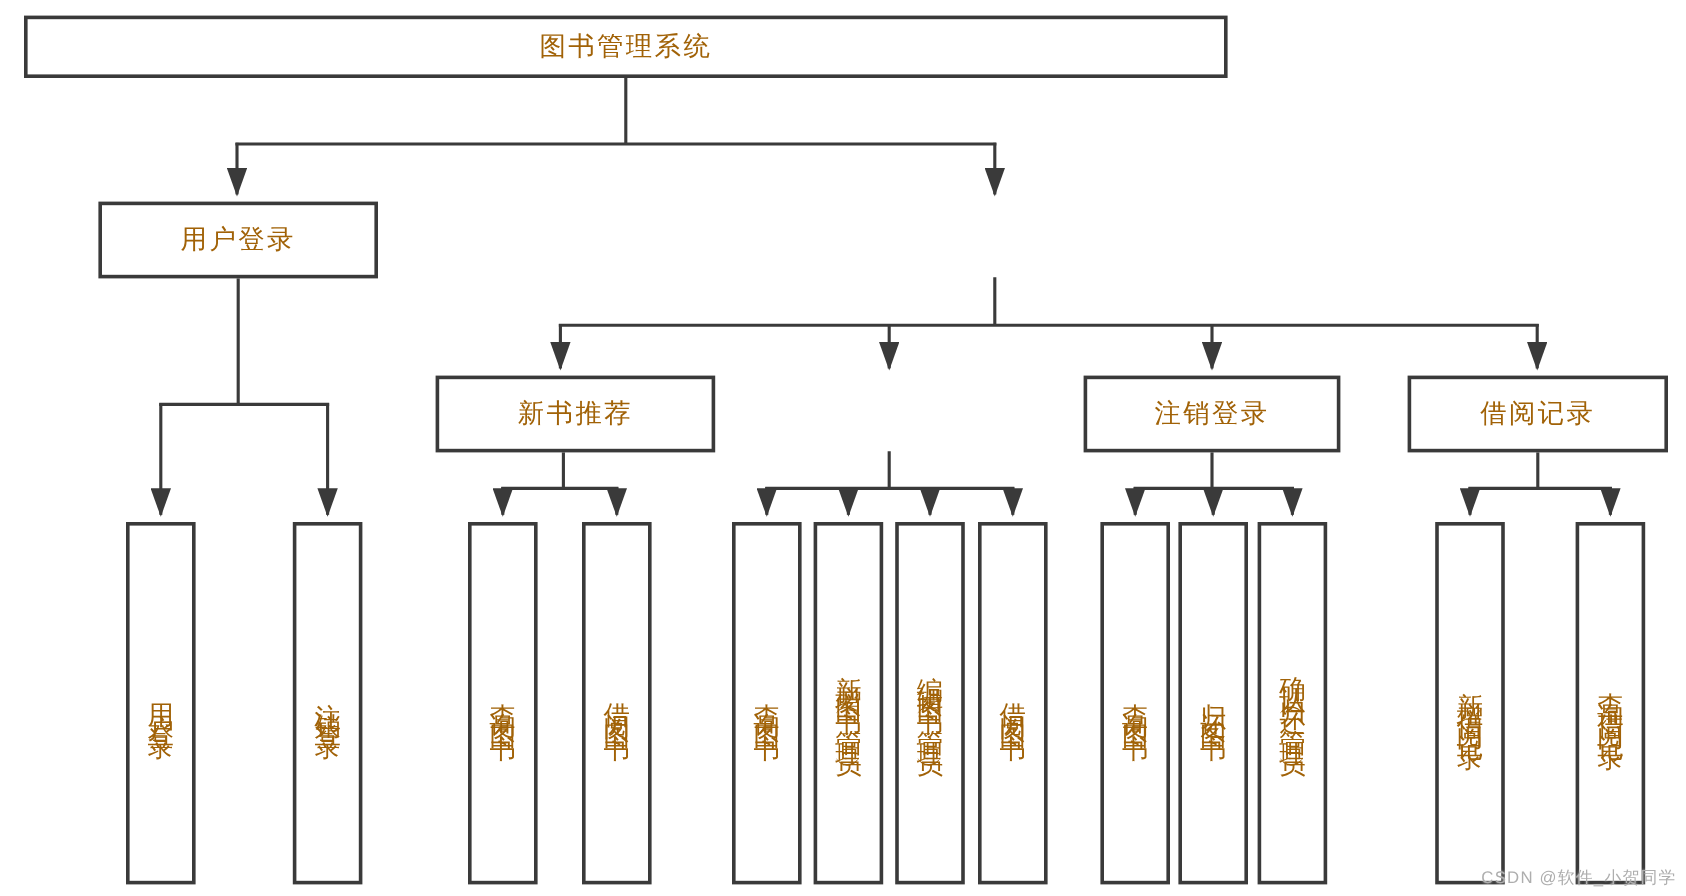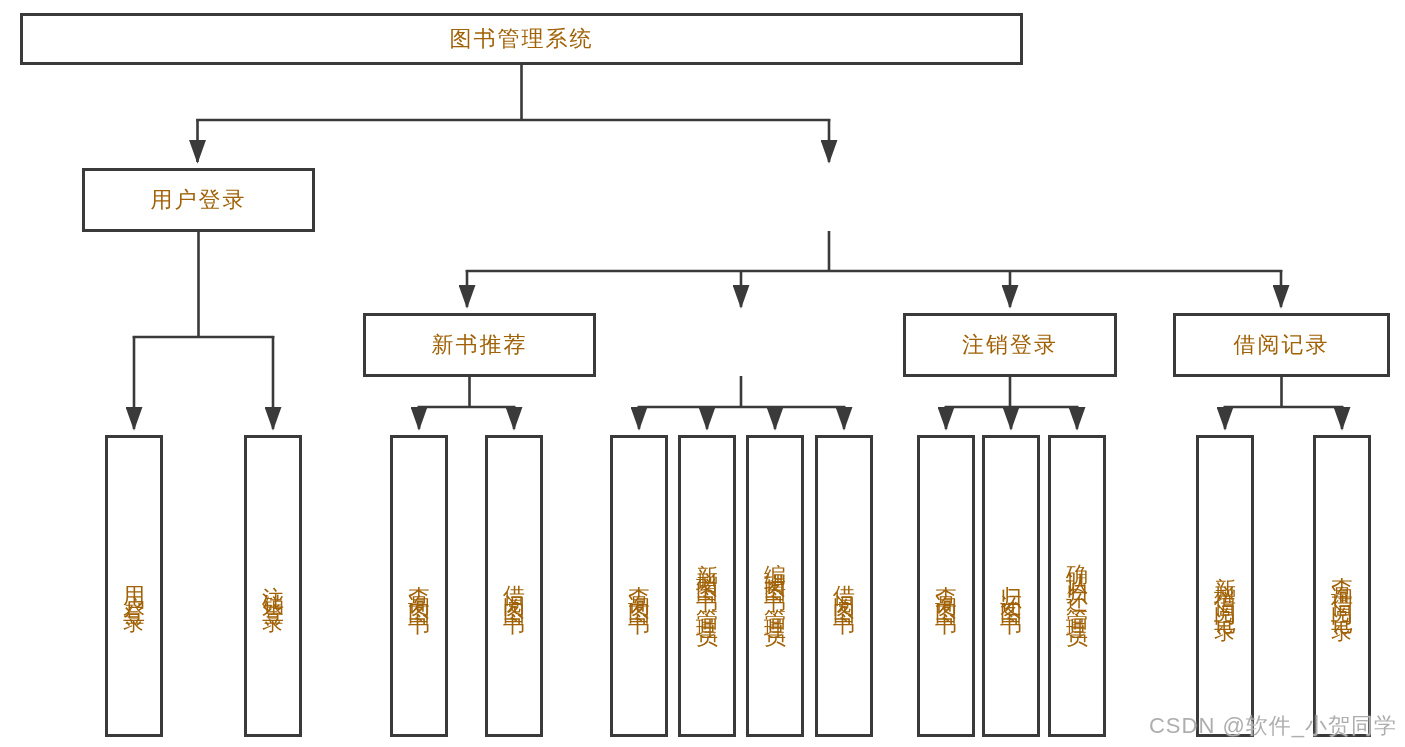--- a/index.html
+++ b/index.html
@@ -30,21 +30,21 @@
   .vt {
     writing-mode:vertical-rl;
     text-orientation:mixed;
     font-size:22px;
     letter-spacing:9px;
     line-height:1;
   }
   #watermark {
     position:absolute;
     right:8px; bottom:6px;
-    font-size:22px;
+    font-size:14px;
     color:#aeaeae;
     letter-spacing:1px;
     text-shadow:0 0 2px rgba(255,255,255,.8);
     white-space:nowrap;
     z-index:5;
   }
 </style>
 </head>
 <body>
 

